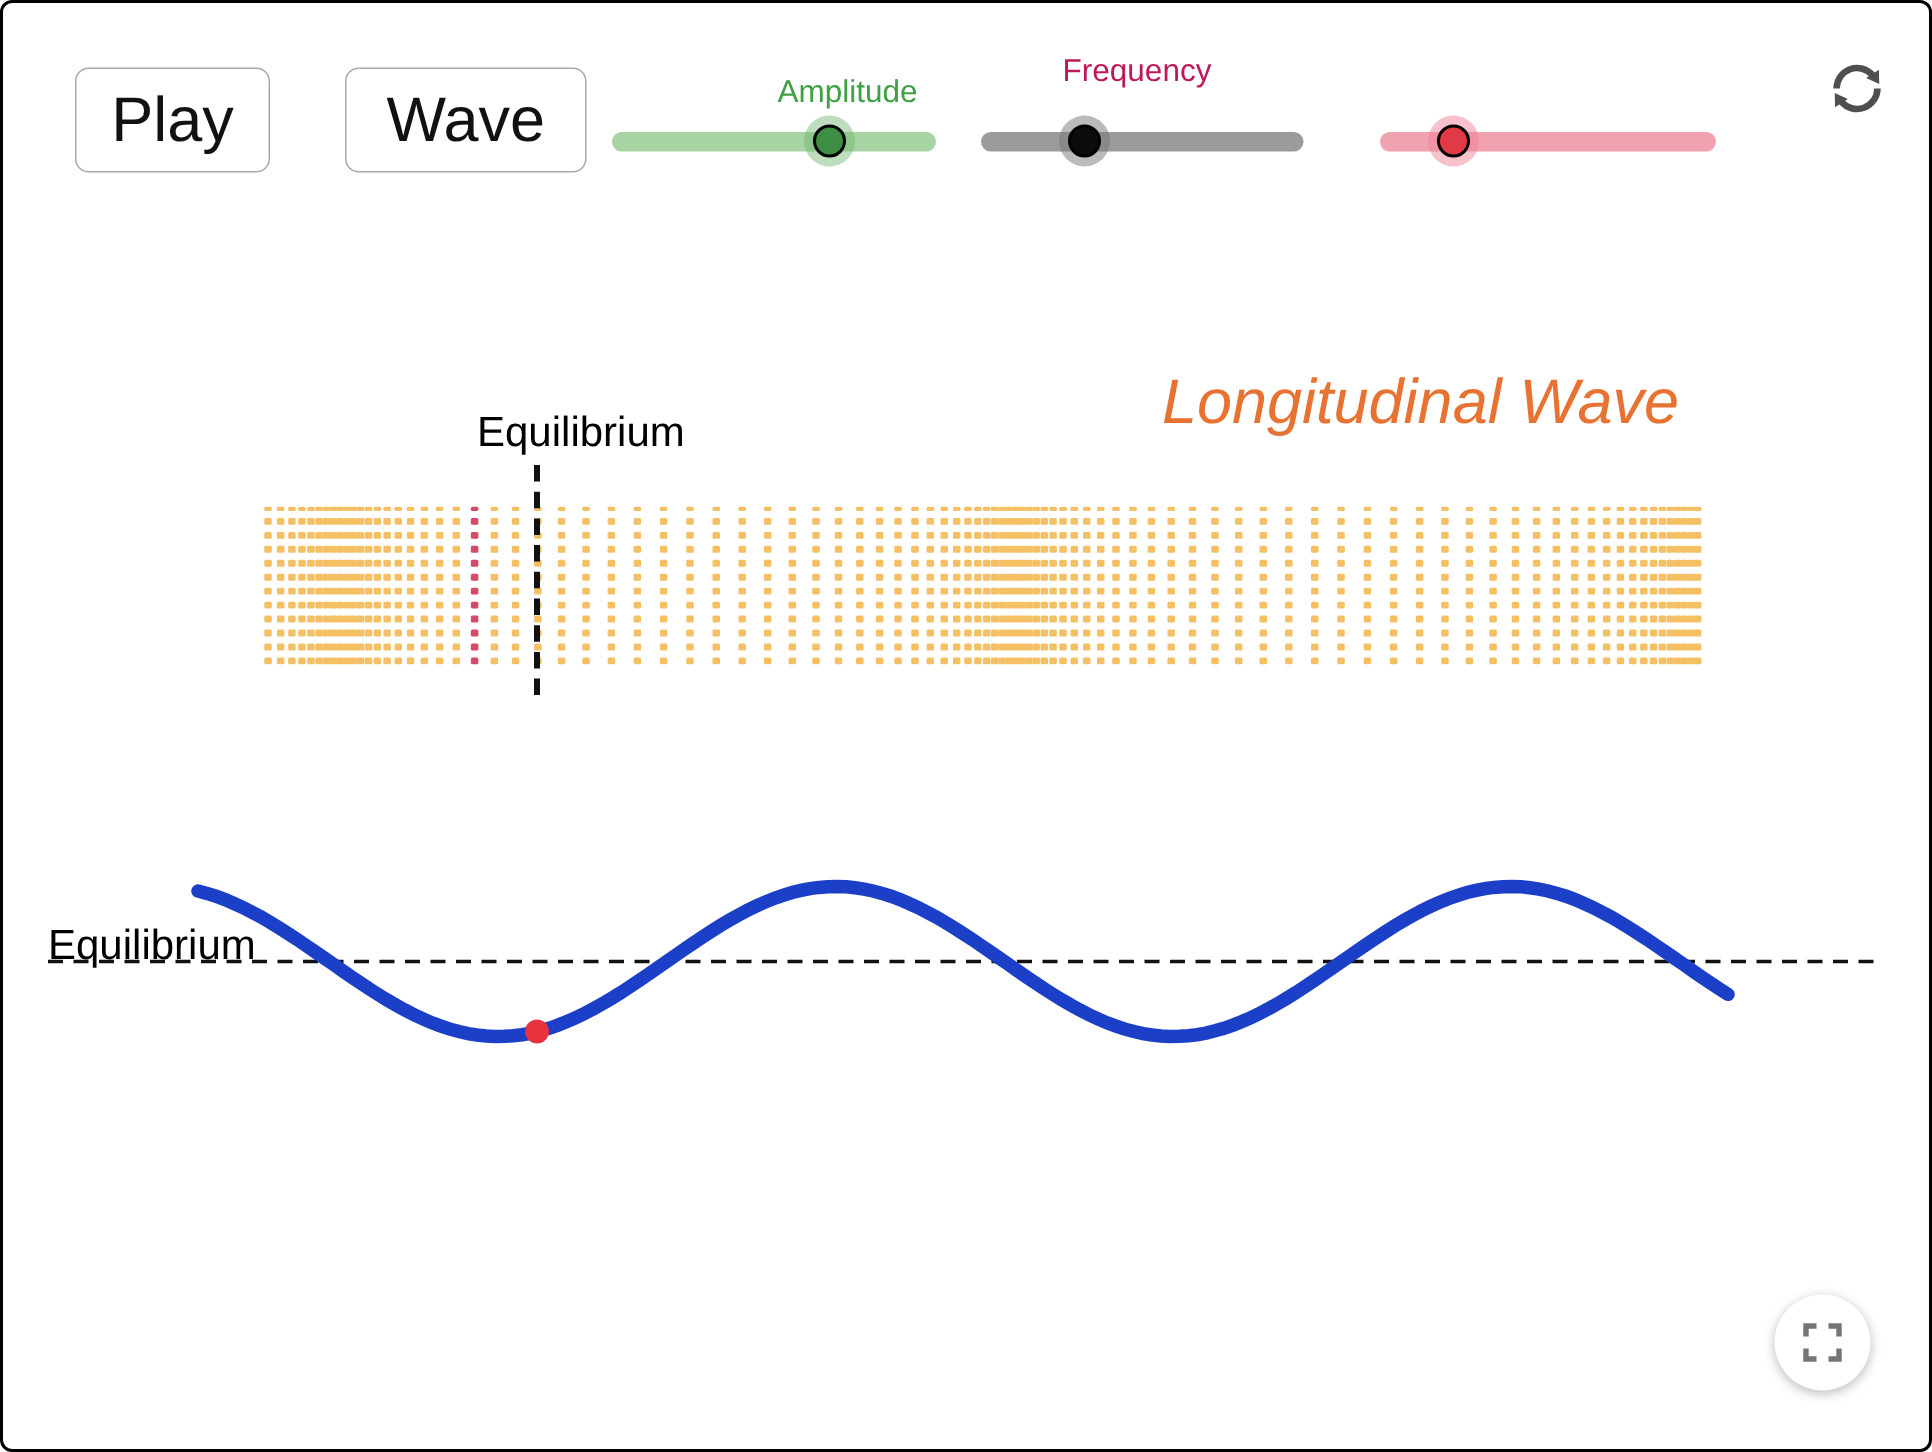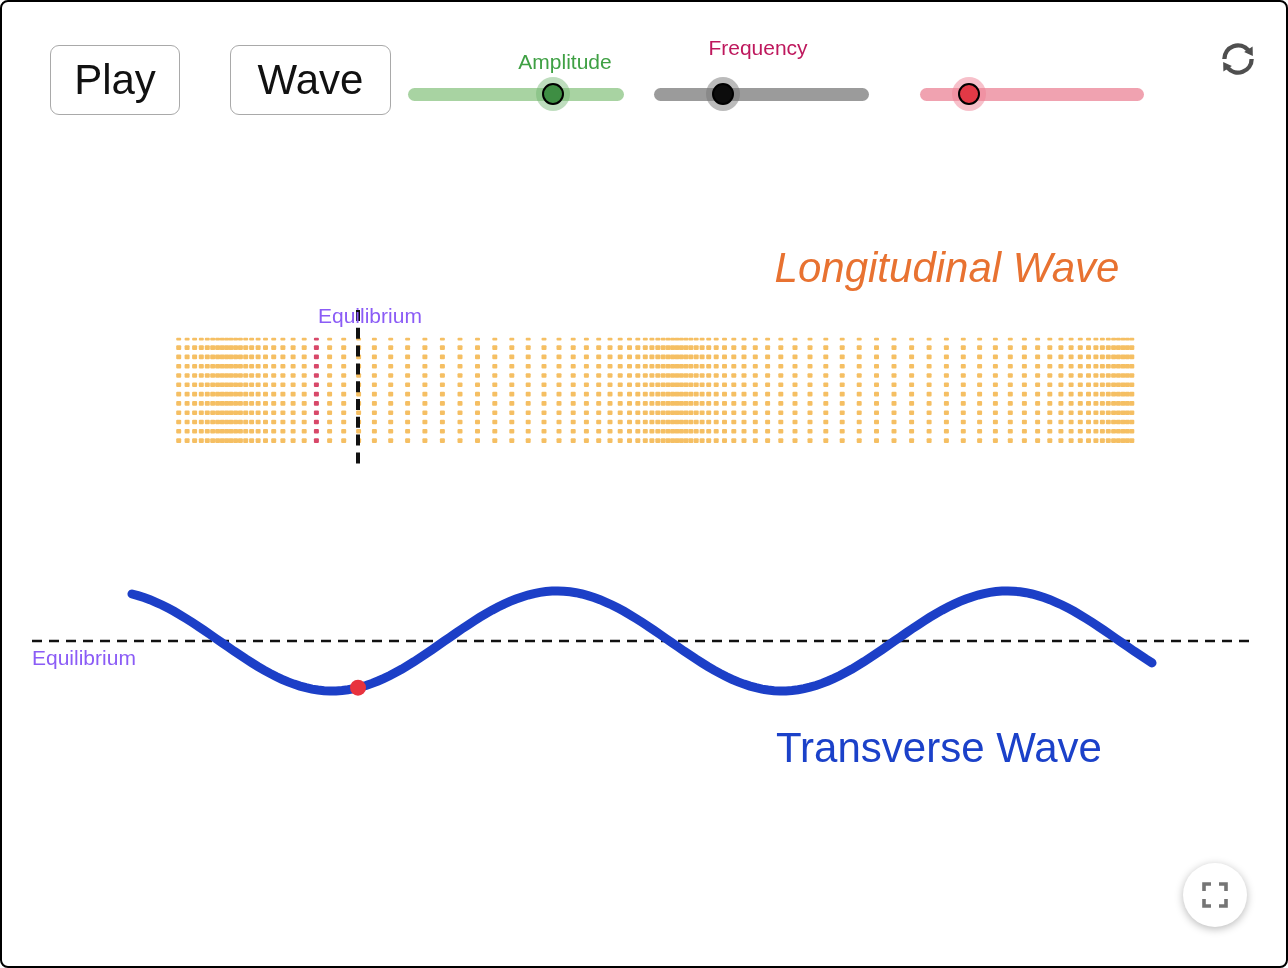--- a/index.html
+++ b/index.html
@@ -16,21 +16,21 @@
   .slider .knob{position:absolute;left:6px;top:6px;width:18px;height:18px;border-radius:50%;border:2.5px solid #000;}
   .slider-label{position:absolute;top:33px;transform:translateX(-50%);font-size:21px;white-space:nowrap;}
   .sl-amplitude{left:406px;width:216px;}
   .sl-frequency{left:652px;width:215px;}
   .sl-eqpos{left:918px;width:224px;}
   .icon-btn{position:absolute;background:none;border:none;padding:0;cursor:pointer;}
   .refresh{left:1212px;top:33px;width:48px;height:48px;}
   .title{position:absolute;white-space:nowrap;transform:translateX(-50%);font-size:42px;}
   .title-long{left:945px;top:242px;}
   .title-trans{left:937px;top:722px;}
-  .eq-label{position:absolute;font-size:21px;color:#8b5cf6;white-space:nowrap;margin-top:32px;}
+  .eq-label{position:absolute;font-size:28px;color:#000000;white-space:nowrap;}
   .eq-long{left:316px;top:270px;}
   .eq-trans{left:30px;top:612px;}
   .waves{position:absolute;left:0;top:0;width:1288px;height:968px;}
   .fullscreen{left:1181px;top:861px;width:64px;height:64px;border-radius:50%;background:#fff;
               box-shadow:0 2px 8px rgba(0,0,0,0.28);display:flex;align-items:center;justify-content:center;}
 </style>
 </head>
 <body>
 
 <div class="stage">
@@ -1373,21 +1373,20 @@
             <polygon points="35.6,19.2 35.4,10.6 27.6,15.6" fill="#4f4f4f"></polygon>
           </g>
         </g>
     </svg>
   </button>
 
   <div class="title title-long" style="color: rgb(232, 114, 49); font-style: italic;">Longitudinal Wave</div>
   <div class="eq-label eq-long">Equilibrium</div>
 
   <div class="eq-label eq-trans">Equilibrium</div>
-  <div class="title title-trans" style="color: rgb(27, 65, 201);">Transverse Wave</div>
 
   <button class="icon-btn fullscreen">
     <svg width="30" height="30" viewBox="0 0 30 30">
       <g id="fs-icon" fill="none" stroke-width="3.6" stroke="#757575">
         <path d="M4,11 L4,4 L11,4"></path>
         <path d="M19,4 L26,4 L26,11"></path>
         <path d="M26,19 L26,26 L19,26"></path>
         <path d="M11,26 L4,26 L4,19"></path>
       </g>
     </svg>

